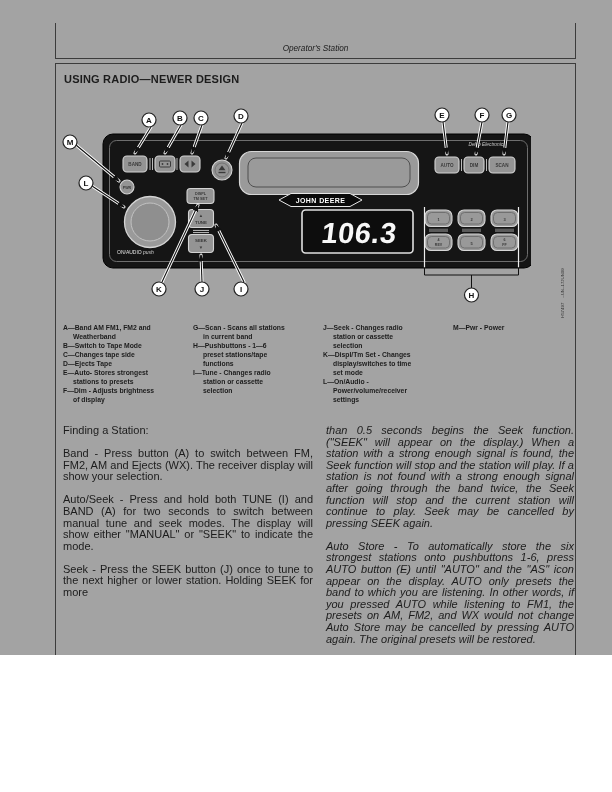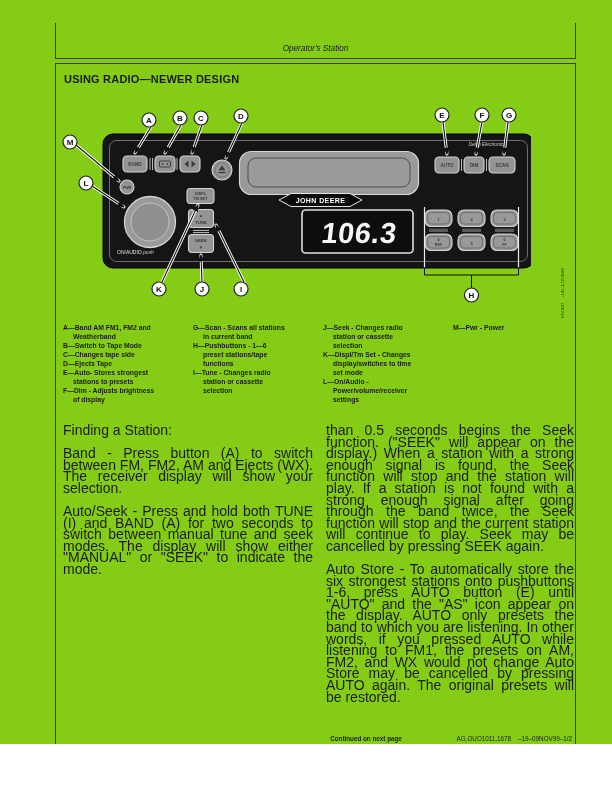--- a/index.html
+++ b/index.html
@@ -1,16 +1,16 @@
 <!DOCTYPE html>
 <html><head>
 <meta charset="utf-8">
 <style>
   html,body{margin:0;padding:0;background:#fff;}
-  .page{position:relative;width:612px;height:744px;background:#84cc16;
+  .page{position:relative;width:612px;height:655px;background:#a3a3a3;
         font-family:"Liberation Sans",sans-serif;color:#1c1c1c;overflow:hidden;}
 
   .header-box{position:absolute;left:55px;top:23px;width:519px;height:35px;
               border-left:1px solid #3c3c3c;border-right:1px solid #3c3c3c;
               border-bottom:1px solid #3c3c3c;display:flex;align-items:flex-end;justify-content:center;}
   .header-box .running-head{font-style:italic;font-size:8.2px;padding-bottom:5px;}
 
   .main-box{position:absolute;left:55px;top:63px;width:519px;height:680px;
             border:1px solid #3c3c3c;}
 
@@ -19,23 +19,23 @@
   .figure{position:absolute;left:5px;top:40px;width:470px;height:209px;}
 
   .img-code{position:absolute;left:504px;top:162px;height:92px;writing-mode:vertical-rl;
             transform:rotate(180deg);font-size:4.4px;color:#333;white-space:pre;}
 
   .legend{position:absolute;left:7px;top:259px;width:505px;display:flex;}
   .legend .col{width:94px;margin-right:36px;}
   .legend .col:last-child{margin-right:0;}
   .legend-item{font-size:6.8px;font-weight:bold;line-height:9px;padding-left:10px;text-indent:-10px;}
 
-  .body-text{position:absolute;top:361px;font-size:14px;line-height:11.6px;text-align:justify;}
+  .body-text{position:absolute;top:361px;font-size:11px;line-height:11.6px;text-align:justify;}
   .body-left{left:7px;width:250px;}
-  .body-right{left:270px;width:248px;}
+  .body-right{left:270px;width:248px;font-style:italic;}
   .body-text p{margin:0 0 11.5px 0;}
 
   .cont-note{position:absolute;left:220px;bottom:2px;width:180px;text-align:center;
              font-size:6.3px;font-weight:bold;}
   .doc-code{position:absolute;right:3px;bottom:2px;font-size:6.3px;white-space:pre;}
 
   .page-number{position:absolute;left:0;top:745px;width:612px;text-align:center;
                font-size:13px;font-weight:bold;}
   .print-code{position:absolute;right:49px;top:753px;font-size:4.2px;color:#444;}
   .pn{position:absolute;right:49px;top:758px;font-size:13px;}
@@ -313,20 +313,21 @@
       </div>
       <div class="col">
         <div class="legend-item">M—Pwr - Power</div>
       </div>
     </div>
 
     <div class="body-text body-left">
       <p>Finding a Station:</p>
       <p>Band - Press button (A) to switch between FM, FM2, AM and Ejects (WX). The receiver display will show your selection.</p>
       <p>Auto/Seek - Press and hold both TUNE (I) and BAND (A) for two seconds to switch between manual tune and seek modes. The display will show either "MANUAL" or "SEEK" to indicate the mode.</p>
+      <p>Seek - Press the SEEK button (J) once to tune to the next higher or lower station. Holding SEEK for more</p>
     </div>
     <div class="body-text body-right">
       <p>than 0.5 seconds begins the Seek function. ("SEEK" will appear on the display.) When a station with a strong enough signal is found, the Seek function will stop and the station will play. If a station is not found with a strong enough signal after going through the band twice, the Seek function will stop and the current station will continue to play. Seek may be cancelled by pressing SEEK again.</p>
       <p>Auto Store - To automatically store the six strongest stations onto pushbuttons 1-6, press AUTO button (E) until "AUTO" and the "AS" icon appear on the display. AUTO only presets the band to which you are listening. In other words, if you pressed AUTO while listening to FM1, the presets on AM, FM2, and WX would not change Auto Store may be cancelled by pressing AUTO again. The original presets will be restored.</p>
     </div>
 
     <div class="cont-note">Continued on next page</div>
     <div class="doc-code">AG,OUO1011,1678    –19–09NOV99–1/2</div>
   </div>
 

